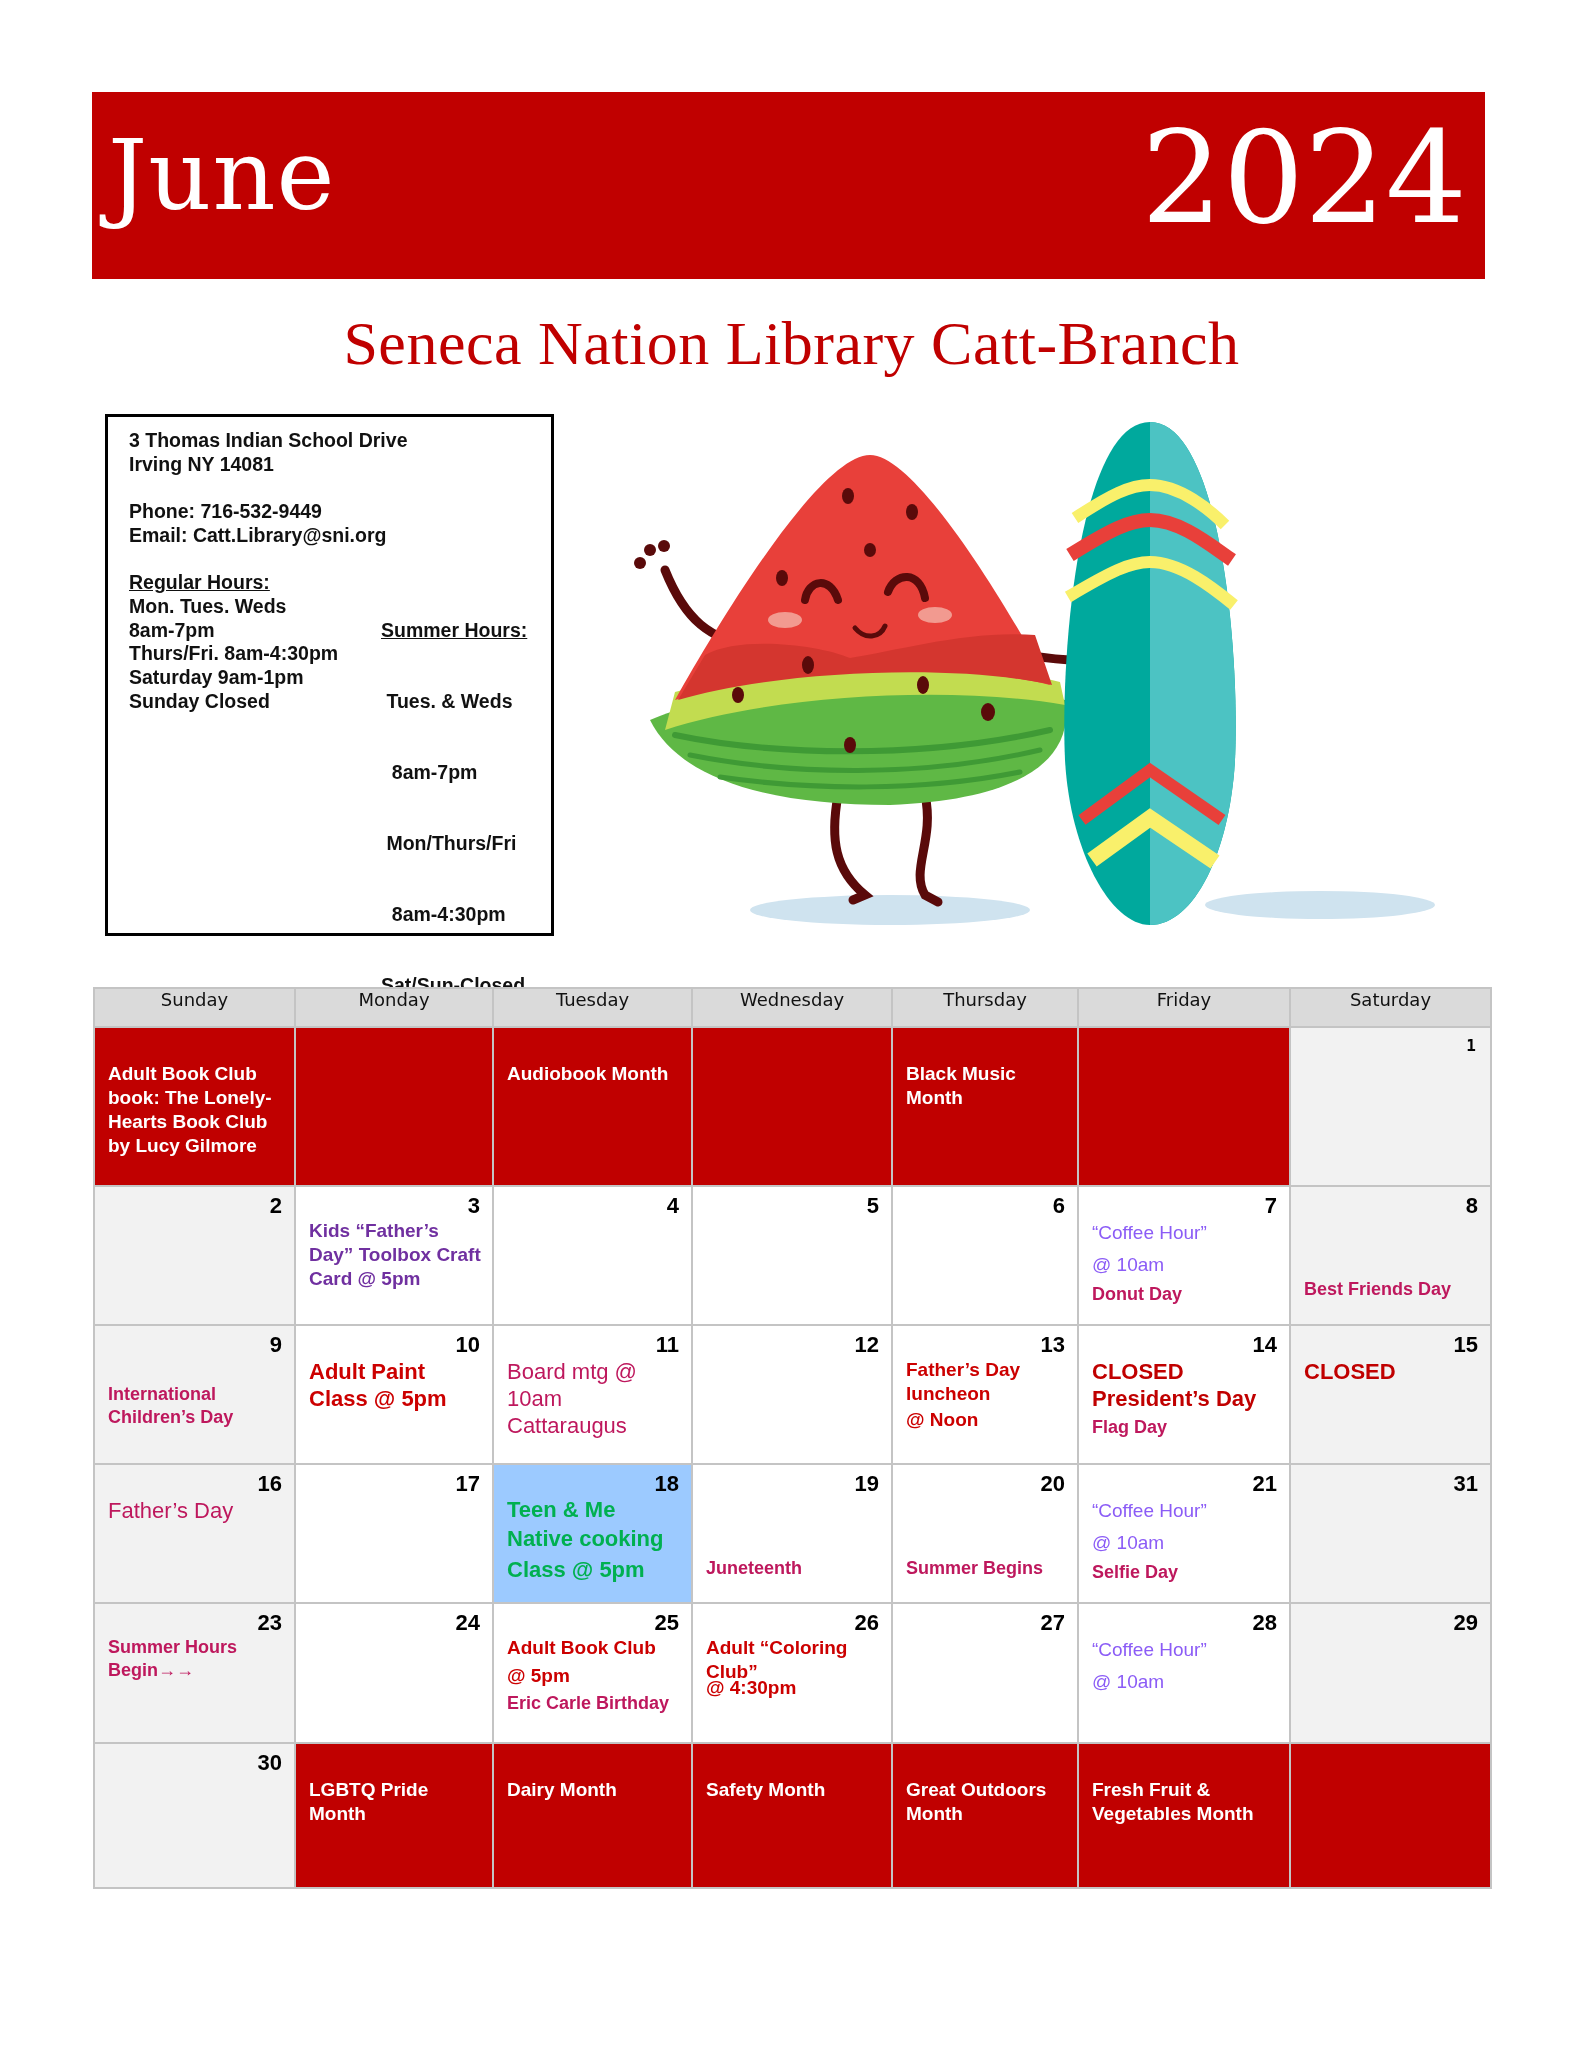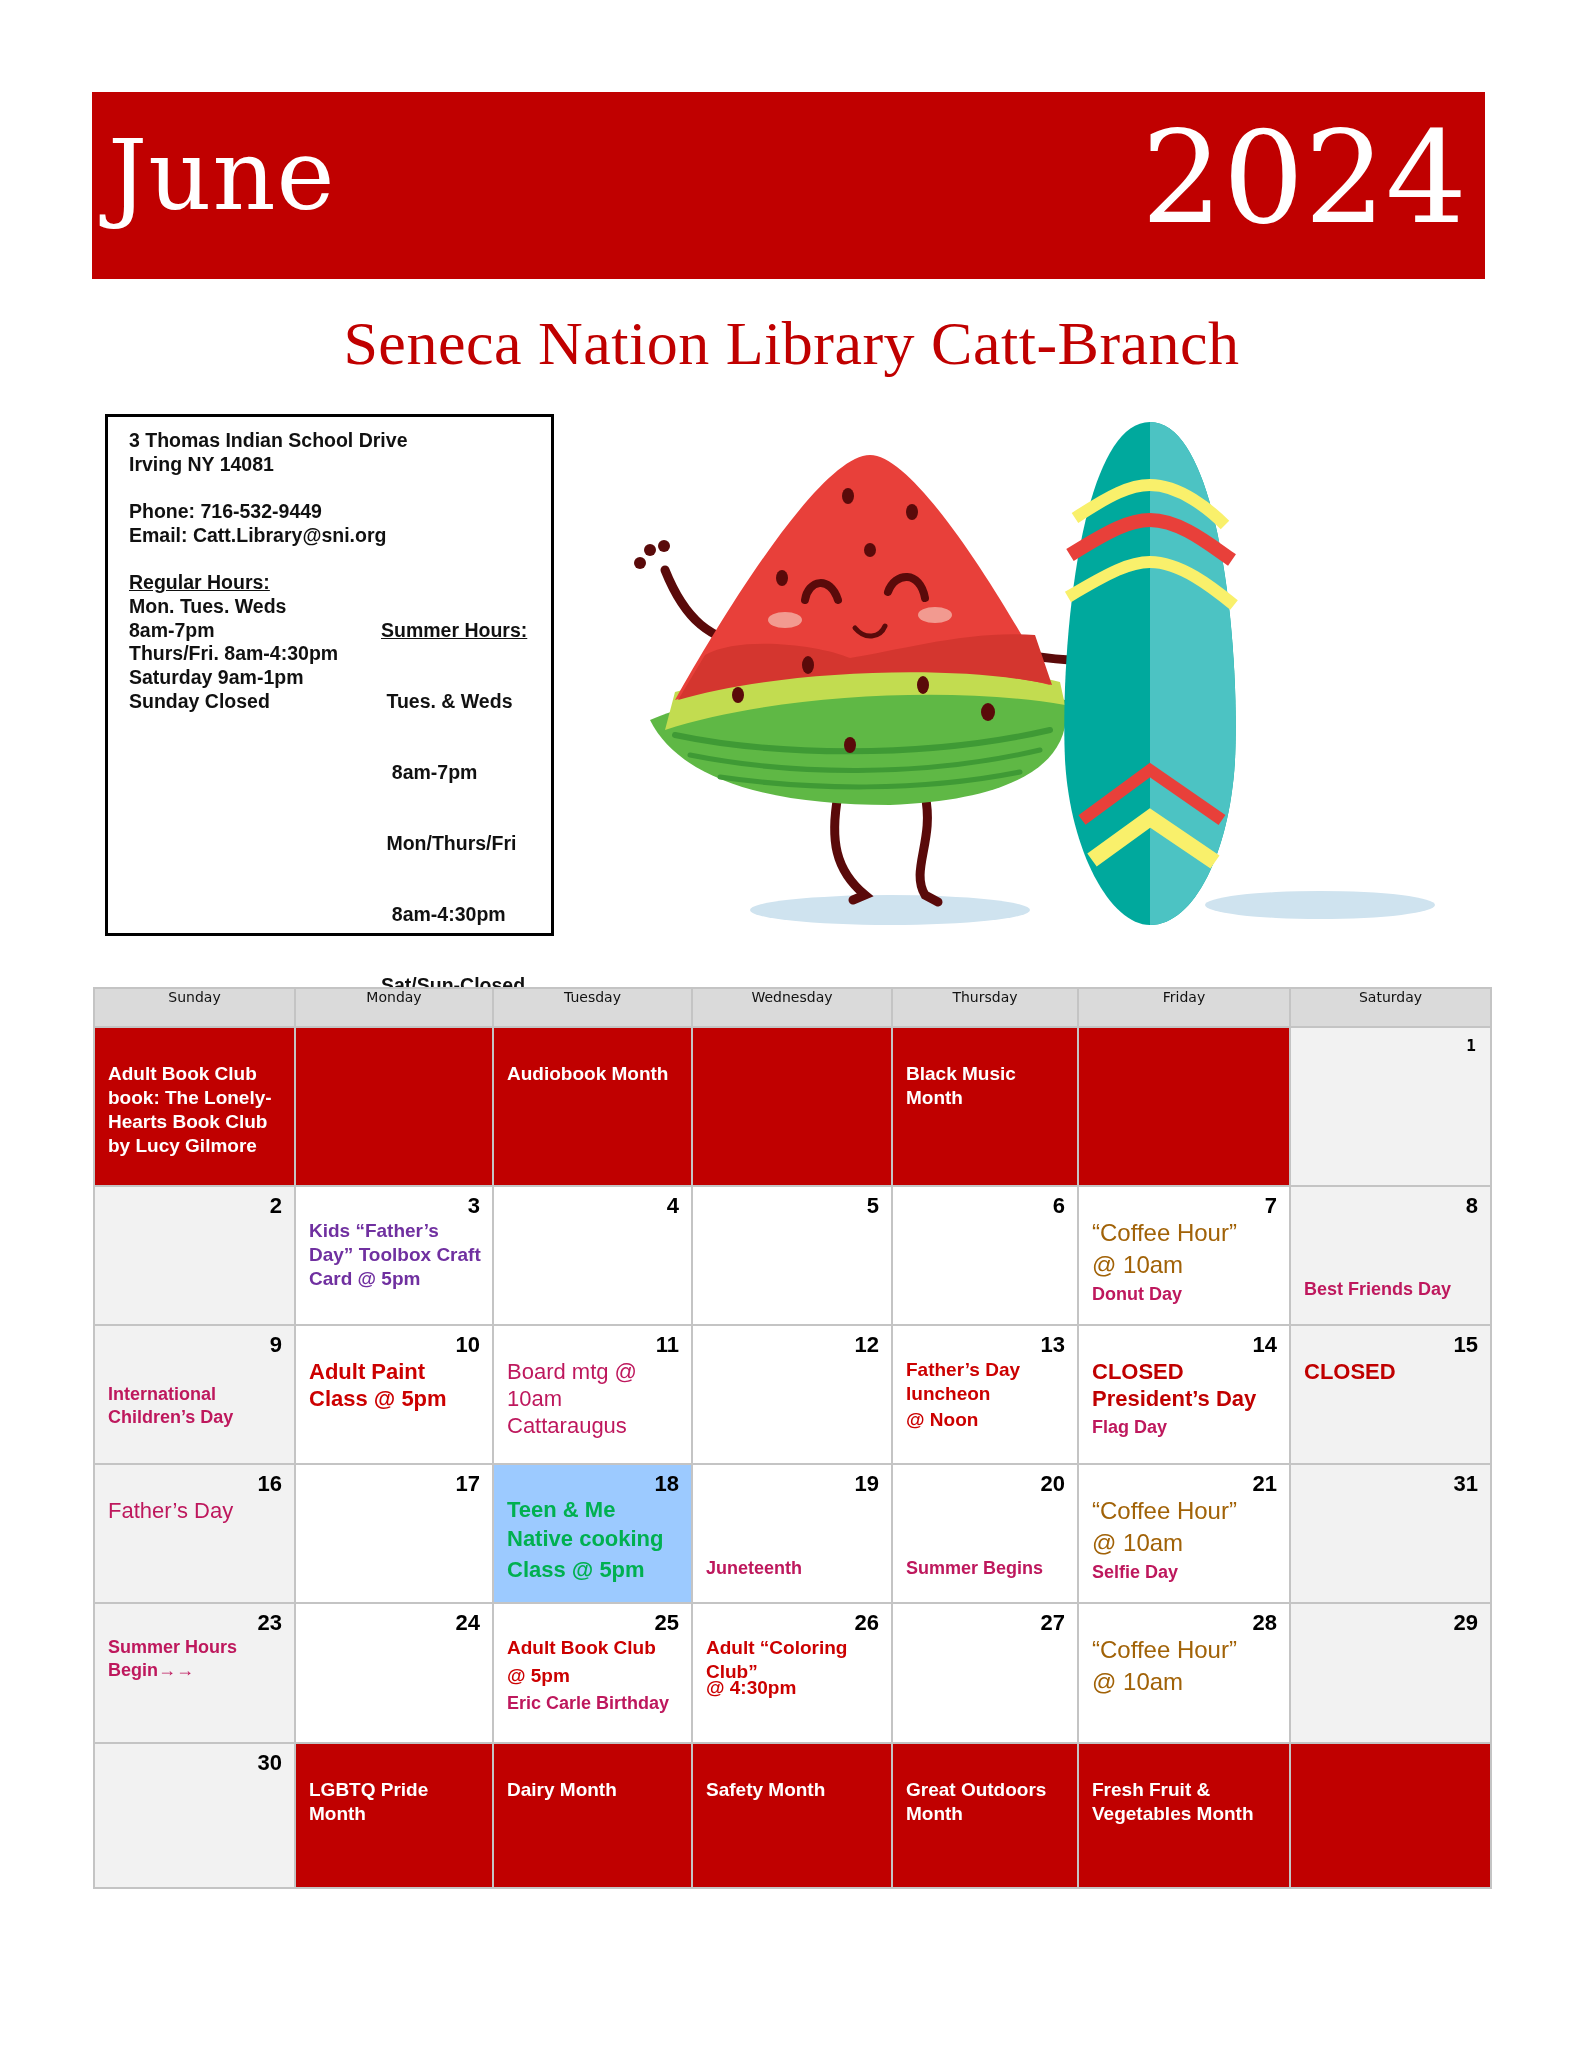--- a/index.html
+++ b/index.html
@@ -16,35 +16,35 @@
   .hours { display: flex; justify-content: center; }
   .hours .col1 { width: 252px; }
   .hours .col2 { width: 170px; }
   .hours .hdr { text-decoration: underline; }
   .legend div { white-space: pre; }
 
   .art { position: absolute; left: 620px; top: 400px; width: 820px; height: 560px; }
 
   .cal { position: absolute; left: 93px; top: 987px; width: 1397px; height: 902px; border-collapse: collapse; table-layout: fixed; }
   .cal th, .cal td { border: 2.5px solid #c4c4c4; padding: 0; vertical-align: top; position: relative; overflow: hidden; }
-  .cal th { background: #dadada; height: 37px; font-family: "DejaVu Sans", sans-serif; font-weight: normal; font-size: 14px; color: #111; }
+  .cal th { background: #dadada; height: 37px; font-family: "DejaVu Sans", sans-serif; font-weight: normal; font-size: 18px; color: #111; }
   .cal td { font-weight: bold; font-size: 19px; line-height: 24px; }
   .cal tr.r1 td { height: 154px; }
   .cal tr.r2 td, .cal tr.r3 td, .cal tr.r4 td, .cal tr.r5 td { height: 135px; }
   .cal tr.r6 td { height: 141px; }
   .cal td.red { background: #c00000; color: #fff; }
   .cal td.shade { background: #f2f2f2; }
   .cal td.white { background: #fff; }
   .cal td.blue { background: #9ccaff; margin-left: 11px; }
   .num { position: absolute; right: 12px; top: 8px; font-size: 22px; font-weight: bold; color: #000; line-height: 1; }
   .num.small { font-family: "DejaVu Sans Mono", monospace; font-size: 16px; right: 14px; top: 10px; }
   .txt { position: absolute; left: 13px; right: 8px; }
   .red-txt { color: #cc0000; }
   .purple-txt { color: #7030a0; }
-  .brown-txt { color: #a16207; font-weight: normal; font-size: 24px; line-height: 32px; }
+  .brown-txt { color: #8b5cf6; font-weight: normal; font-size: 19px; line-height: 32px; }
   .green-txt { color: #00b050; font-size: 22px; line-height: 29px; }
   .black-txt { color: #be185d; }
   .big { font-size: 22px; line-height: 27px; }
   .note { font-size: 18px; line-height: 23px; }
 </style>
 </head>
 <body>
 
 <div class="banner">
   <div class="month">June</div>

